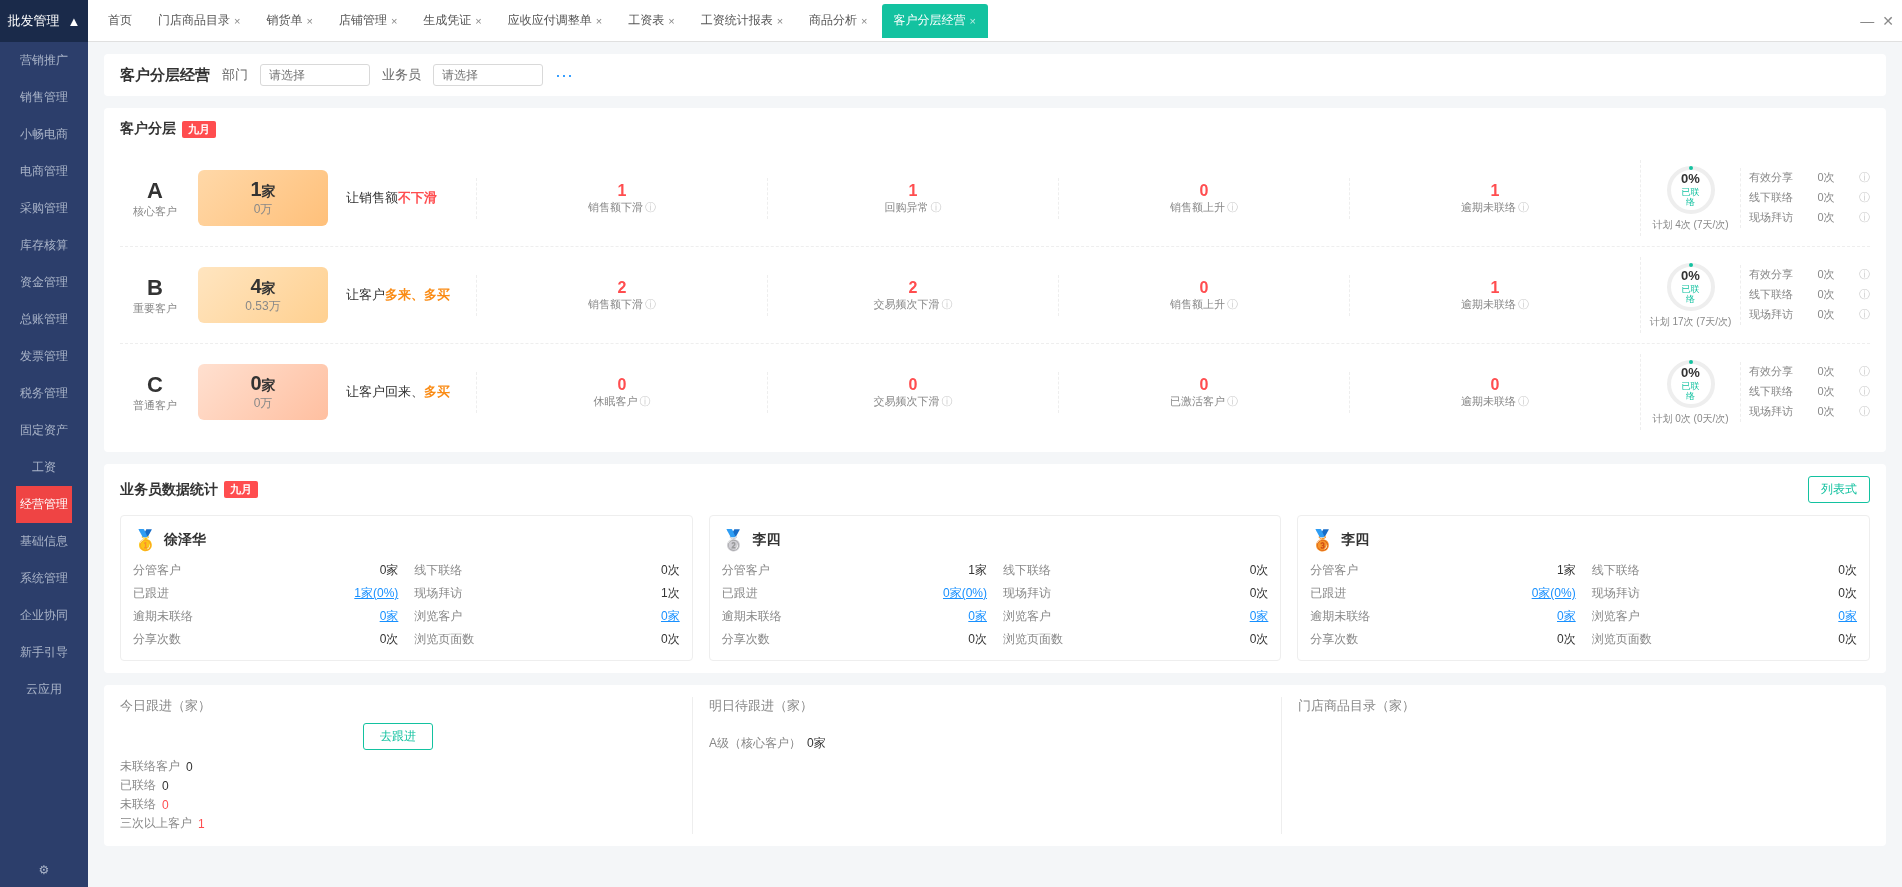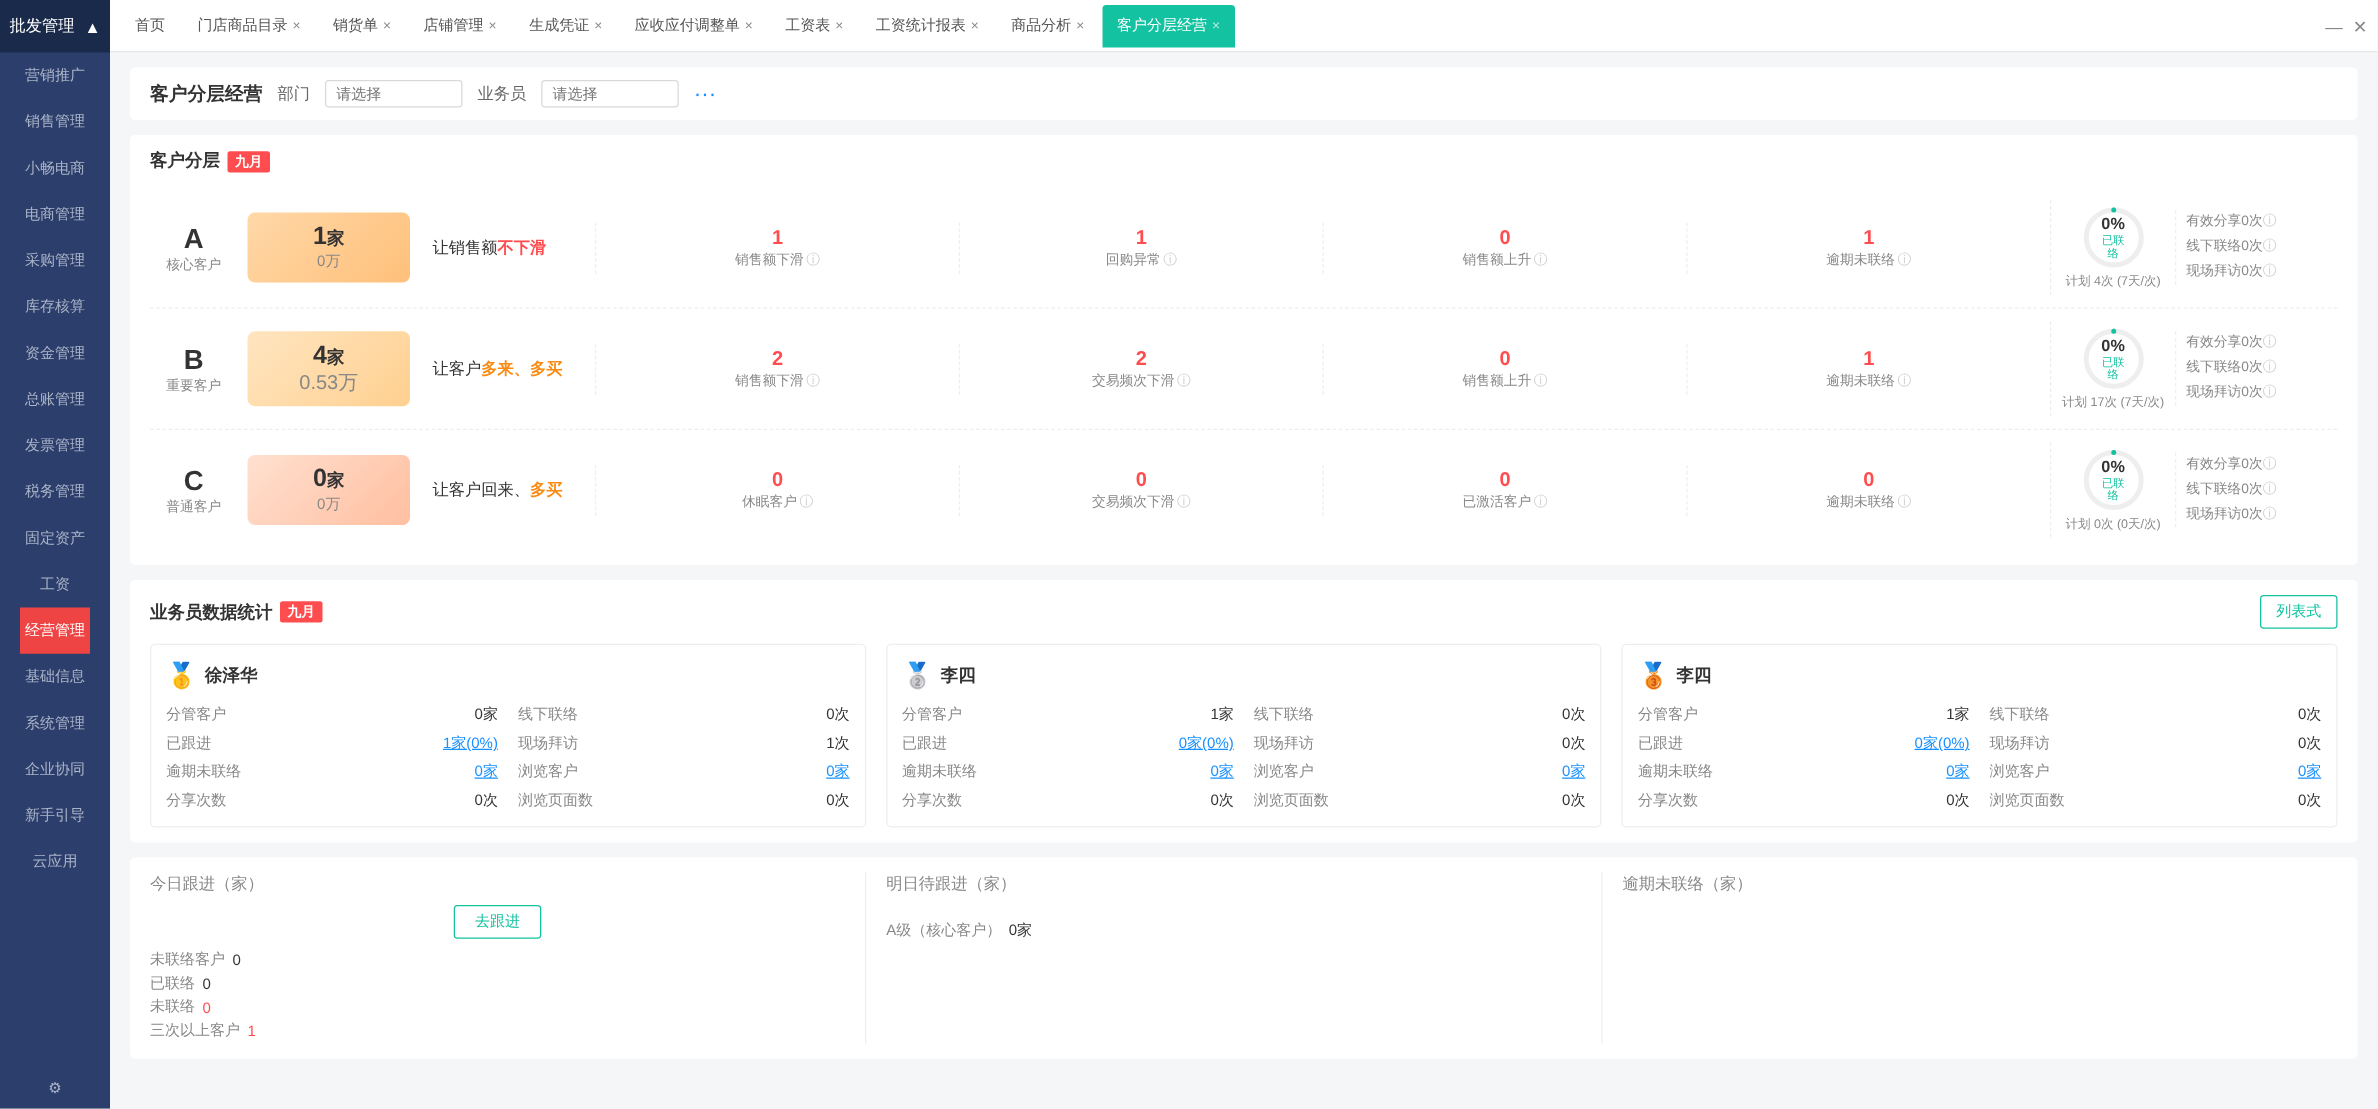--- a/index.html
+++ b/index.html
@@ -254,21 +254,21 @@
 
     .side-stats {
       width: 130px;
       flex-shrink: 0;
       padding-left: 8px;
       font-size: 11px;
       color: #888;
       line-height: 1.8;
       border-left: 1px dashed #eee;
     }
-    .side-stat-row { display: flex; }
+    .side-stat-row { display: flex; justify-content: space-between; }
 
     
     .biz-section {
       background: #fff;
       border-radius: 4px;
       padding: 12px 16px;
       margin-bottom: 12px;
     }
     .biz-header {
       display: flex;
@@ -526,21 +526,21 @@
             </div>
           </div>
           <div class="tier-row">
             <div class="tier-label">
               <div class="tier-letter">B</div>
               <div class="tier-name">重要客户</div>
             </div>
             <div class="tier-count-block" style="background: linear-gradient(135deg, rgb(255, 229, 192), rgb(255, 208, 144));">
               <div class="tier-count-inner">
                 <div style="font-size:20px;font-weight:bold;color:#333;">4<span style="font-size:14px;">家</span></div>
-                <div style="font-size:16px;color:#888;">0.53万</div>
+                <div style="font-size:12px;color:#888;">0.53万</div>
               </div>
             </div>
             <div class="tier-slogan">让客户<span style="color:#fa8c16;font-weight:bold;">多来、多买</span></div>
             <div class="tier-stats">
               <div class="stat-item">
                 <div class="stat-num">2</div>
                 <div class="stat-label">销售额下滑 <span class="info-icon">ⓘ</span></div>
               </div>
               <div class="stat-item">
                 <div class="stat-num">2</div>
@@ -811,19 +811,19 @@
         <div class="follow-col">
           <div class="follow-col-title">明日待跟进（家）</div>
           <div id="follow-tomorrow-rows" style="margin-top:20px;">
               <div class="follow-row">
                 <span>A级（核心客户）</span>
                 <span class="follow-val">0家</span>
               </div>
             </div>
         </div>
         <div class="follow-col">
-          <div class="follow-col-title">逾期未联络（家）</div>
+          <div class="follow-col-title">门店商品目录（家）</div>
         </div>
       </div>
     </div>
 
   </div>
 </div>
 
 </body></html>

